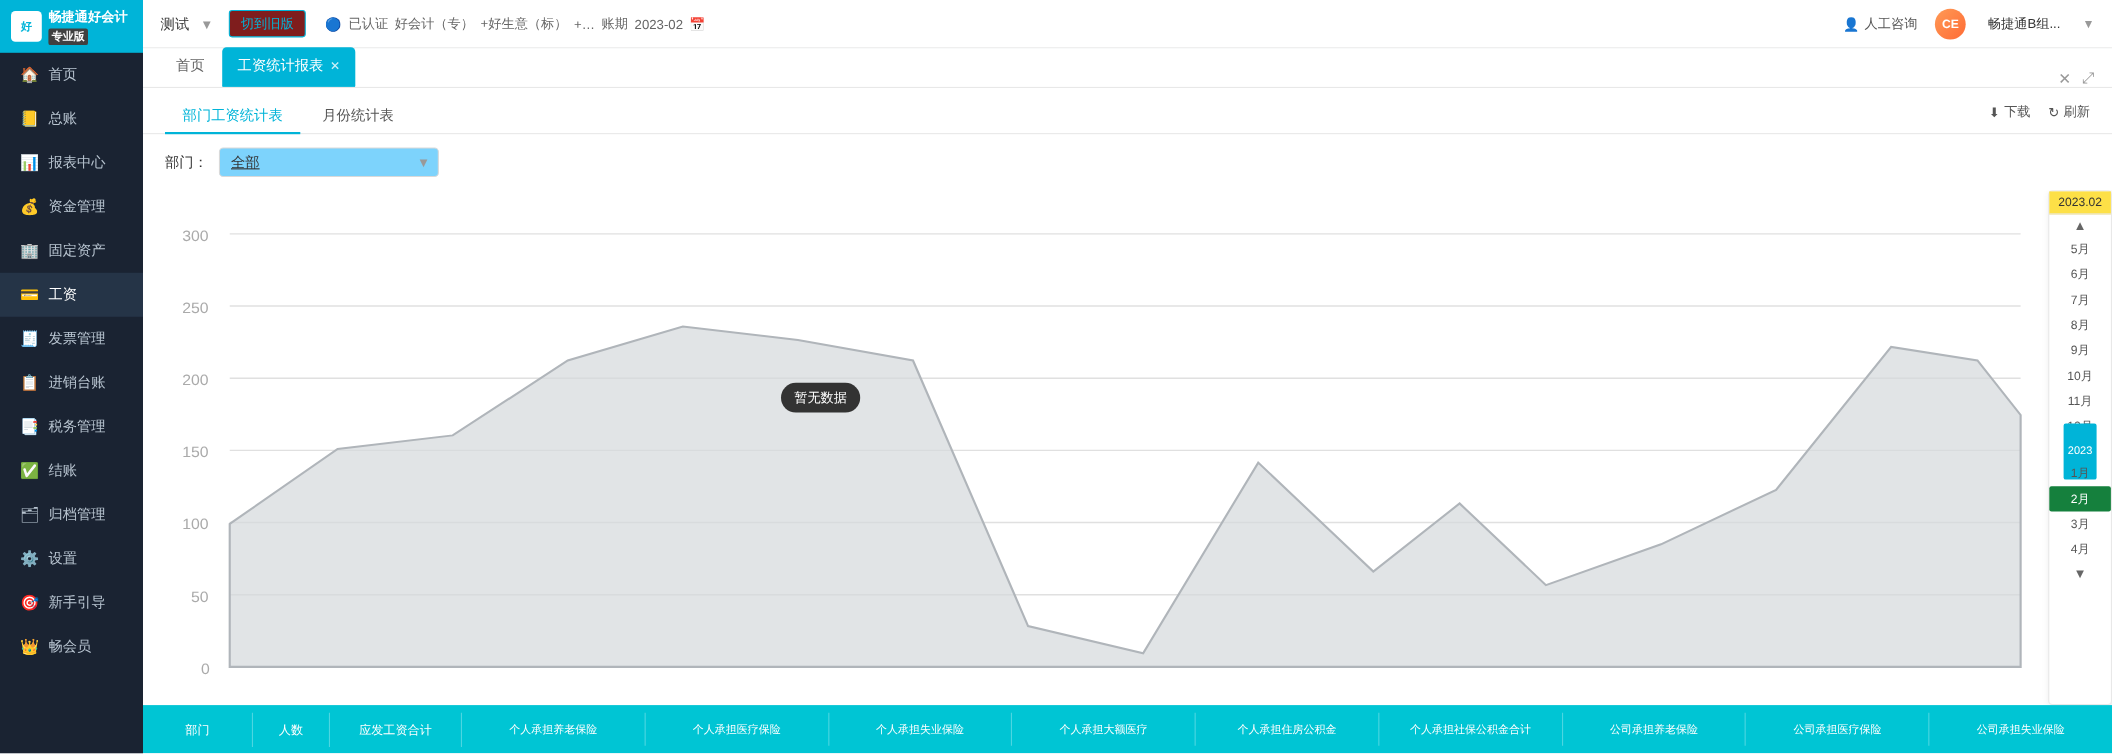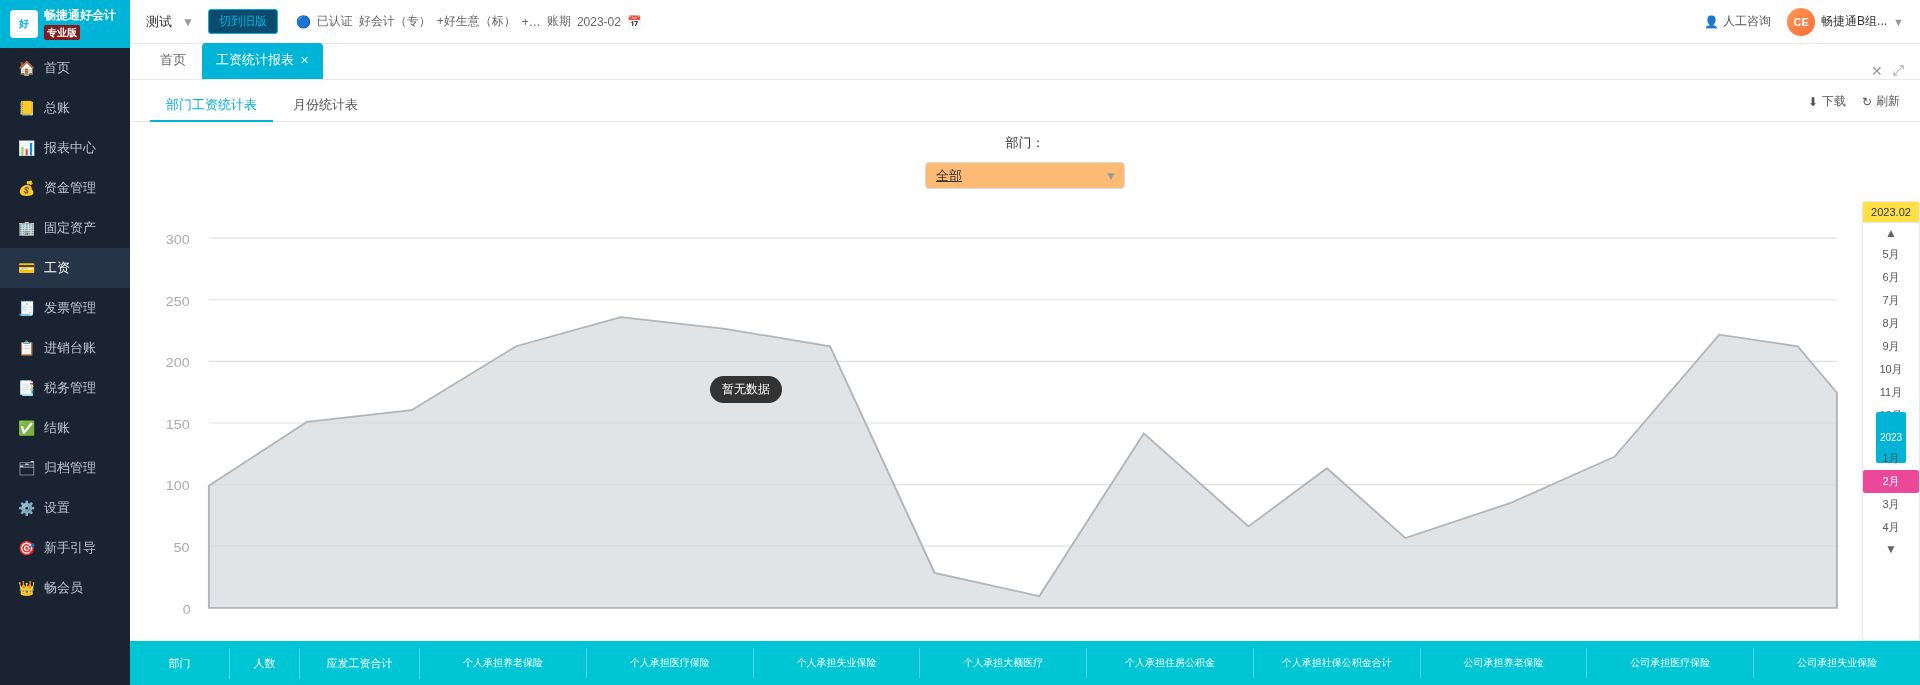--- a/index.html
+++ b/index.html
@@ -32,21 +32,21 @@
       background: white;
       border-radius: 4px;
       display: flex;
       align-items: center;
       justify-content: center;
       color: #00b4d8;
       font-size: 10px;
       font-weight: bold;
     }
     .sidebar-logo-text { font-size: 12px; line-height: 1.3; }
-    .sidebar-logo-sub { font-size: 10px; background: #7f1d1d; color: white; padding: 2px 3px; border-radius: 2px; }
+    .sidebar-logo-sub { font-size: 10px; background: #404040; color: white; padding: 2px 3px; border-radius: 2px; }
     .sidebar-nav { flex: 1; overflow-y: auto; }
     .sidebar-item {
       display: flex;
       align-items: center;
       gap: 8px;
       padding: 11px 18px;
       cursor: pointer;
       color: #b8c4d0;
       font-size: 13px;
       transition: background 0.2s;
@@ -72,30 +72,30 @@
       height: 44px;
       gap: 10px;
       flex-shrink: 0;
     }
     .topbar-company { font-size: 13px; color: #333; font-weight: 500; }
     .topbar-chevron { color: #999; font-size: 12px; }
     .topbar-actions { display: flex; align-items: center; gap: 8px; margin-left: 4px; }
     .topbar-btn-old {
       border: 1px solid #00b4d8;
       color: #00b4d8;
-      background: #0c4a6e;
+      background: #7f1d1d;
       padding: 3px 10px;
       border-radius: 3px;
       cursor: pointer;
       font-size: 12px;
     }
     .topbar-status { display: flex; align-items: center; gap: 6px; color: #666; font-size: 12px; margin-left: 8px; }
     .topbar-right { margin-left: auto; display: flex; align-items: center; gap: 16px; }
     .topbar-help { display: flex; align-items: center; gap: 4px; color: #555; font-size: 12px; cursor: pointer; }
-    .topbar-user { display: flex; align-items: center; gap: 6px; cursor: pointer; }
+    .topbar-user { display: flex; align-items: center; gap: 20px; cursor: pointer; }
     .topbar-avatar {
       width: 28px; height: 28px; border-radius: 50%;
       background: linear-gradient(135deg, #ff9a56, #ff6b35);
       display: flex; align-items: center; justify-content: center;
       color: white; font-size: 11px; font-weight: bold;
     }
     .topbar-username { color: #333; font-size: 12px; }
 
     
     .tabbar {
@@ -165,30 +165,29 @@
       color: #555; font-size: 12px; cursor: pointer;
     }
 
     
     .filter-bar {
       display: flex;
       align-items: center;
       padding: 12px 20px;
       gap: 10px;
       flex-shrink: 0;
-      flex-direction: column;
     }
     .filter-label { color: #333; font-size: 13px; }
     .filter-select {
       border: 1px solid #d9d9d9;
       padding: 5px 28px 5px 10px;
       border-radius: 4px;
       font-size: 13px;
       color: #333;
-      background: #fdba74;
+      background: #7dd3fc;
       appearance: none;
       cursor: pointer;
       position: relative;
       min-width: 200px;
       text-decoration: underline;
     }
     .filter-select-wrapper { position: relative; display: inline-block; }
     .filter-select-arrow {
       position: absolute; right: 8px; top: 50%; transform: translateY(-50%);
       pointer-events: none; color: #999; font-size: 12px;
@@ -230,21 +229,21 @@
       cursor: pointer;
       color: #666;
     }
     .date-picker-item {
       padding: 4px 8px;
       cursor: pointer;
       color: #555;
       text-align: center;
       font-size: 11px;
     }
-    .date-picker-item.active { background: #ec4899; color: white; border-radius: 2px; }
+    .date-picker-item.active { background: #15803d; color: white; border-radius: 2px; }
     .date-picker-year-badge {
       background: #00b4d8;
       color: white;
       padding: 20px 4px;
       font-size: 10px;
       border-radius: 2px;
       margin: 2px 4px;
     }
 
     

